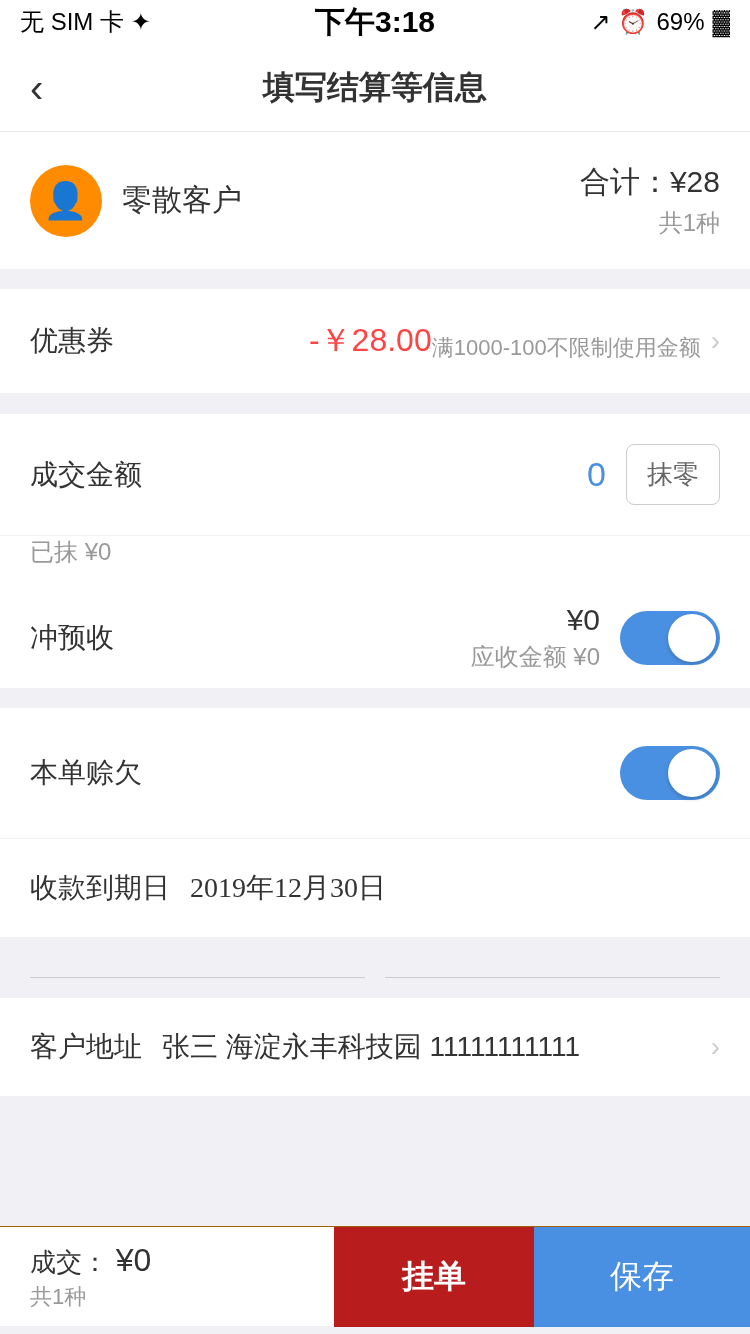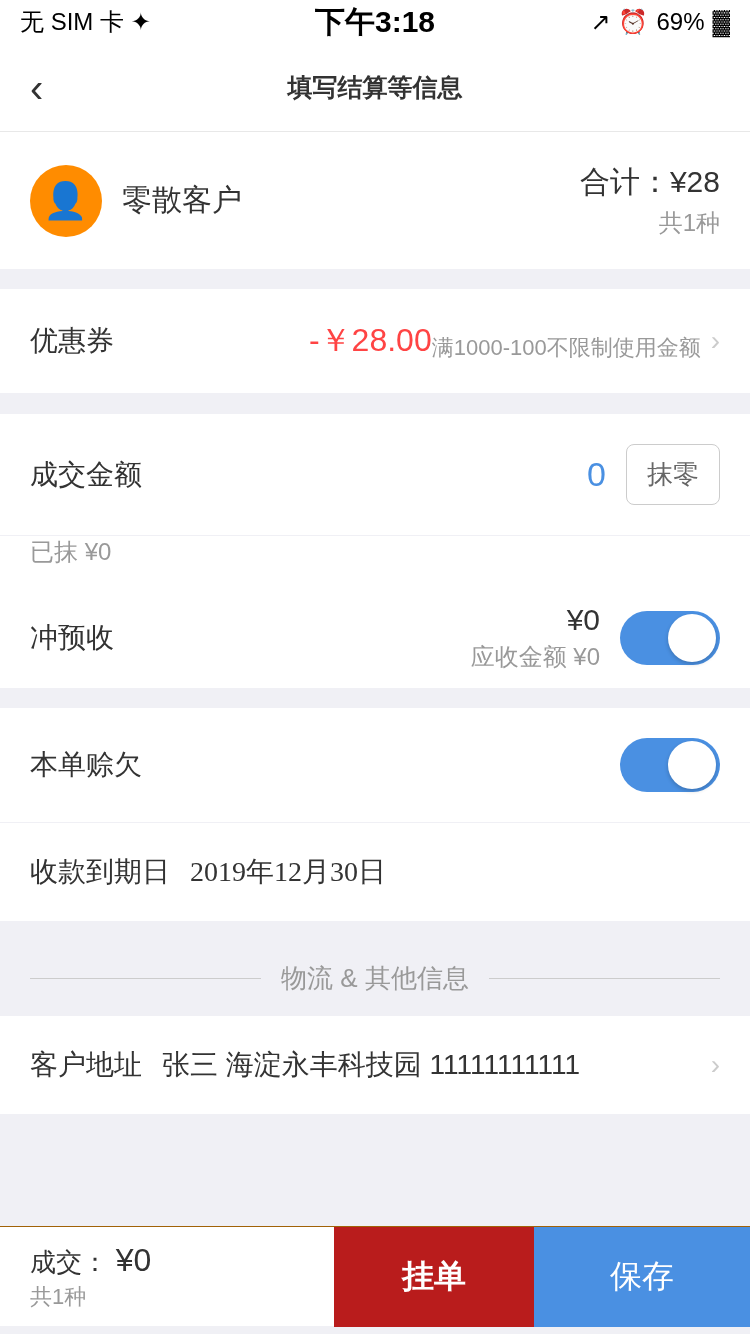--- a/index.html
+++ b/index.html
@@ -42,21 +42,21 @@
     .nav-back {
       font-size: 40px;
       color: #333;
       cursor: pointer;
       line-height: 1;
     }
     .nav-title {
       position: absolute;
       left: 50%;
       transform: translateX(-50%);
-      font-size: 25px;
+      font-size: 32px;
       font-weight: 600;
       color: #333;
     }
 
     
     .content {
       padding-bottom: 120px;
     }
 
     
@@ -240,21 +240,21 @@
       right: 4px;
       box-shadow: 0 2px 4px rgba(0,0,0,0.2);
     }
 
     
     .debt-section {
       background: #fff;
       margin-bottom: 20px;
     }
     .debt-row {
-      padding: 30px 30px;
+      padding: 38px 30px;
       display: flex;
       align-items: center;
       justify-content: space-between;
       border-bottom: 1px solid #f0f0f5;
       min-height: 88px;
     }
 
     
     .duedate-row {
       background: #fff;
@@ -461,21 +461,20 @@
 
     <div class="duedate-row">
       <div class="duedate-label">收款到期日</div>
       <div class="duedate-value">2019年12月30日</div>
     </div>
   </div>
 
   <div class="logistics-divider">
     <div class="logistics-divider-line">
       <div class="divider-hr"></div>
-      <div class="divider-text">物流 &amp; 其他信息</div>
       <div class="divider-hr"></div>
     </div>
   </div>
 
   <div class="address-section">
     <div class="address-row">
       <div class="address-label">客户地址</div>
       <div class="address-value">张三 海淀永丰科技园 11111111111</div>
       <span class="chevron-right">›</span>
     </div>

